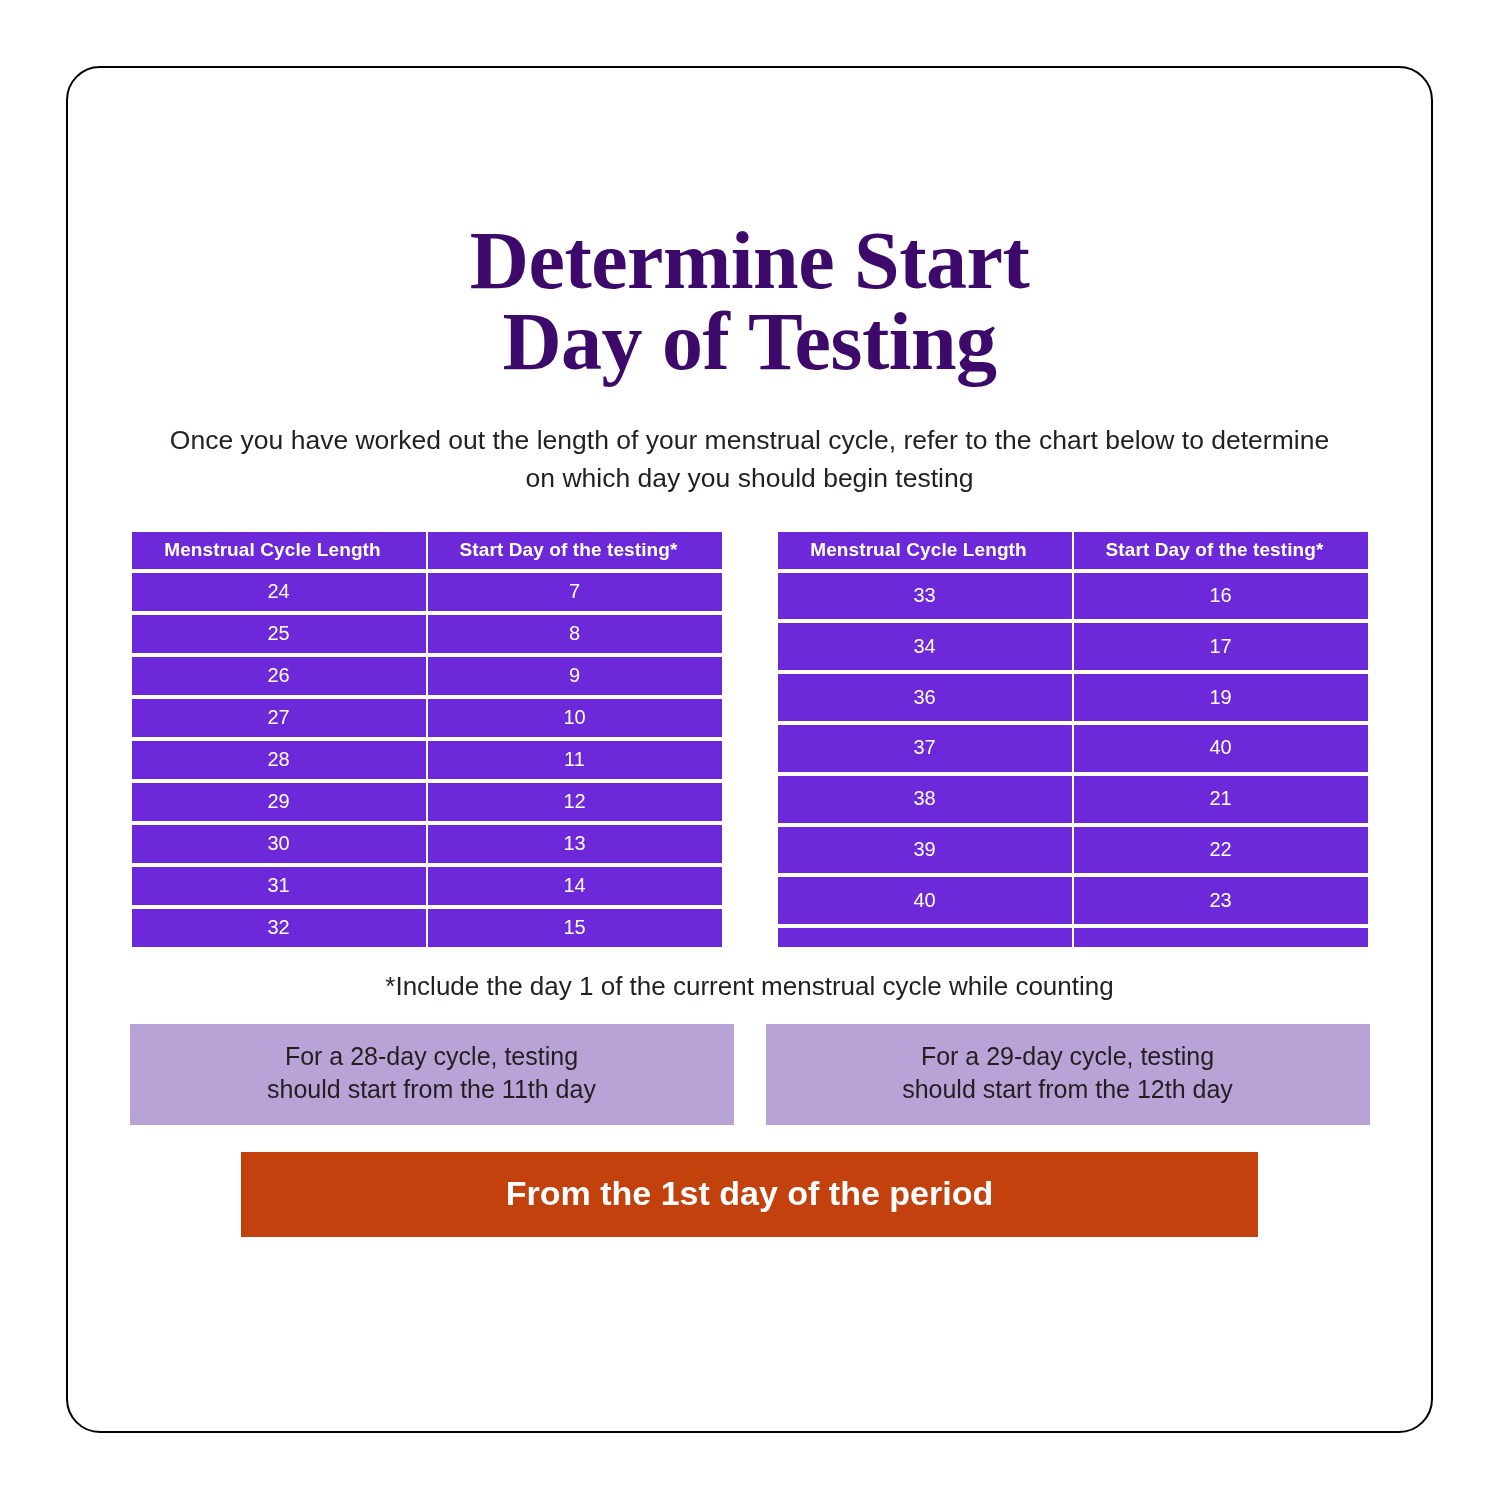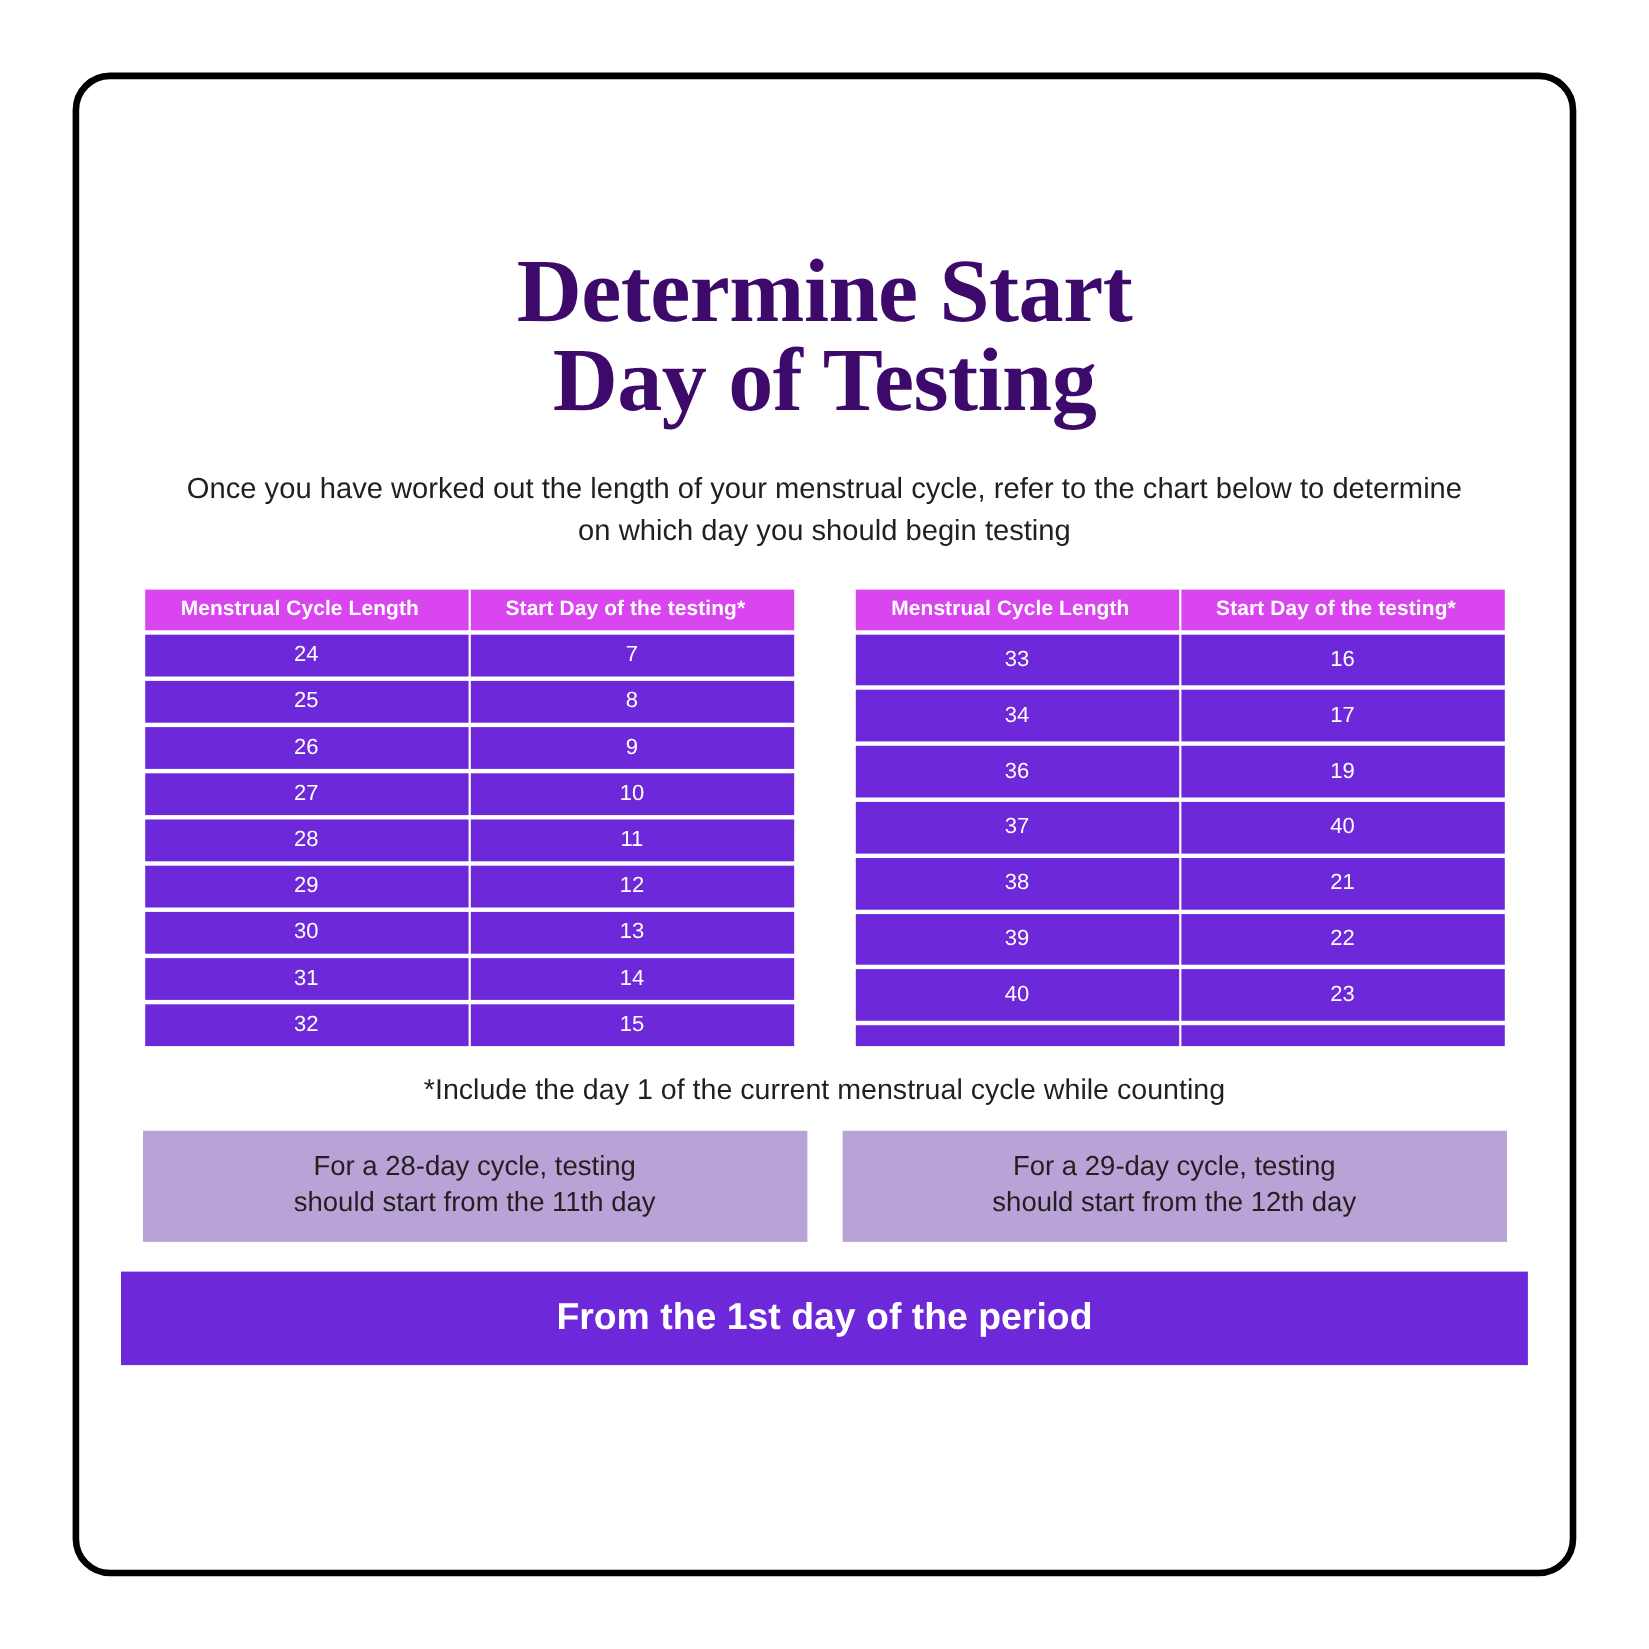--- a/index.html
+++ b/index.html
@@ -13,21 +13,21 @@
     font-family: "Liberation Sans", sans-serif;
     -webkit-font-smoothing: antialiased;
   }
   .card {
     position: absolute;
     left: 66px;
     top: 66px;
     width: 1367px;
     height: 1367px;
     box-sizing: border-box;
-    border: 6px solid #000000;
+    border: 2px solid #000000;
     border-radius: 34px;
     background: #ffffff;
   }
   .content {
     position: absolute;
     left: 0;
     top: 0;
     width: 100%;
   }
   .title {
@@ -58,21 +58,21 @@
     width: 1240px;
     margin: 30px auto 0 auto;
   }
   .tbl {
     width: 594px;
     border-collapse: separate;
     border-spacing: 2px 4px;
     table-layout: fixed;
   }
   .tbl th {
-    background: #d946ef;
+    background: #6d28d9;
     color: #ffffff;
     font-size: 19px;
     font-weight: bold;
     padding: 7px 12px 8px 0;
     text-align: center;
     letter-spacing: 0.1px;
   }
   .tbl td {
     background: #6d28d9;
     color: #ffffff;
@@ -103,23 +103,23 @@
     font-size: 25px;
     line-height: 1.34;
     text-align: center;
     padding: 16px 0 18px 0;
     box-sizing: border-box;
   }
   .note span {
     display: block;
   }
   .banner {
-    width: 1279px;
+    width: 1017px;
     margin: 27px auto 0 auto;
-    background: #6d28d9;
+    background: #c2410c;
     color: #ffffff;
     font-size: 34px;
     font-weight: bold;
     text-align: center;
     padding: 22px 0 24px 0;
     box-sizing: border-box;
   }
 </style>
 </head>
 <body>

